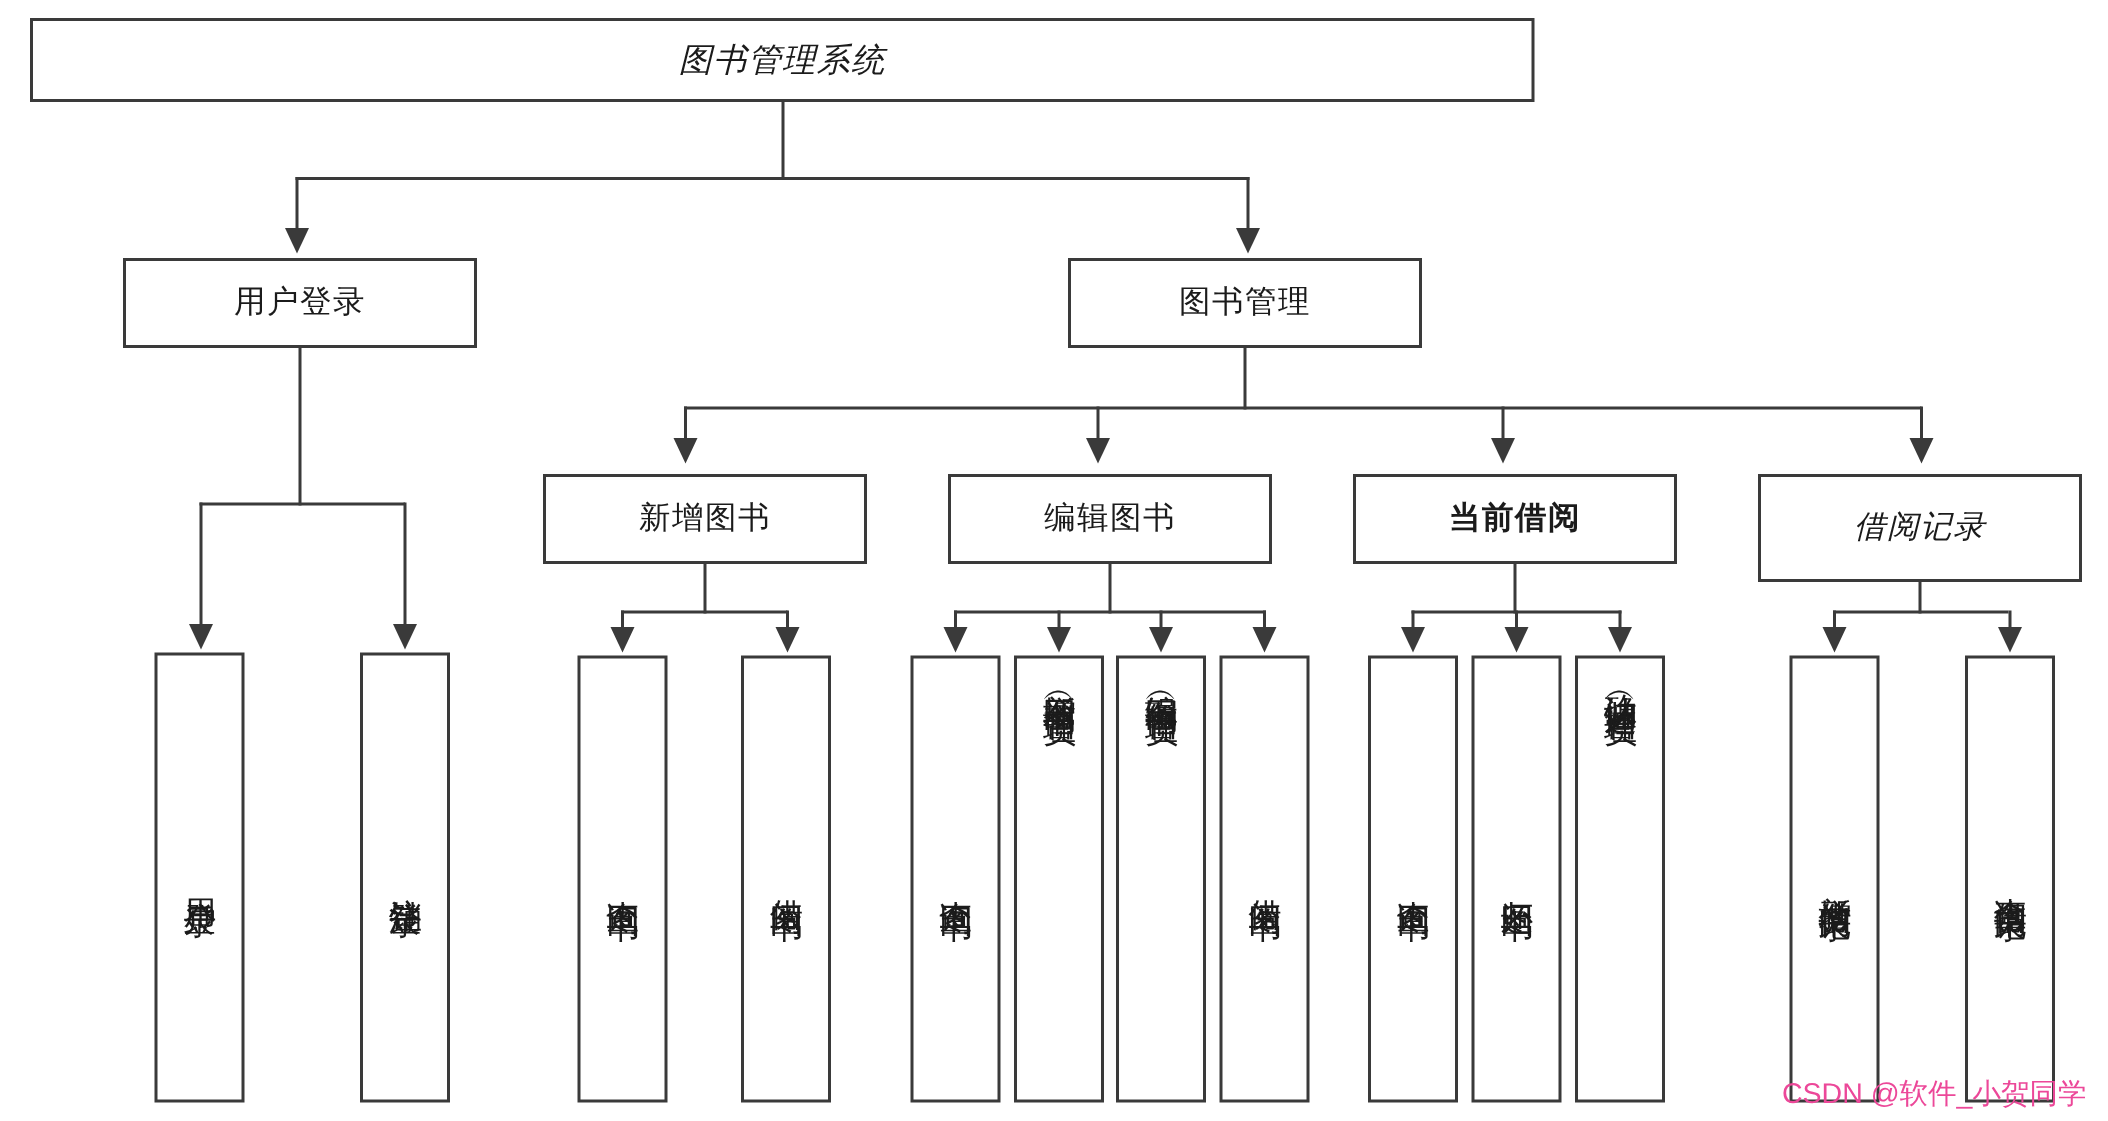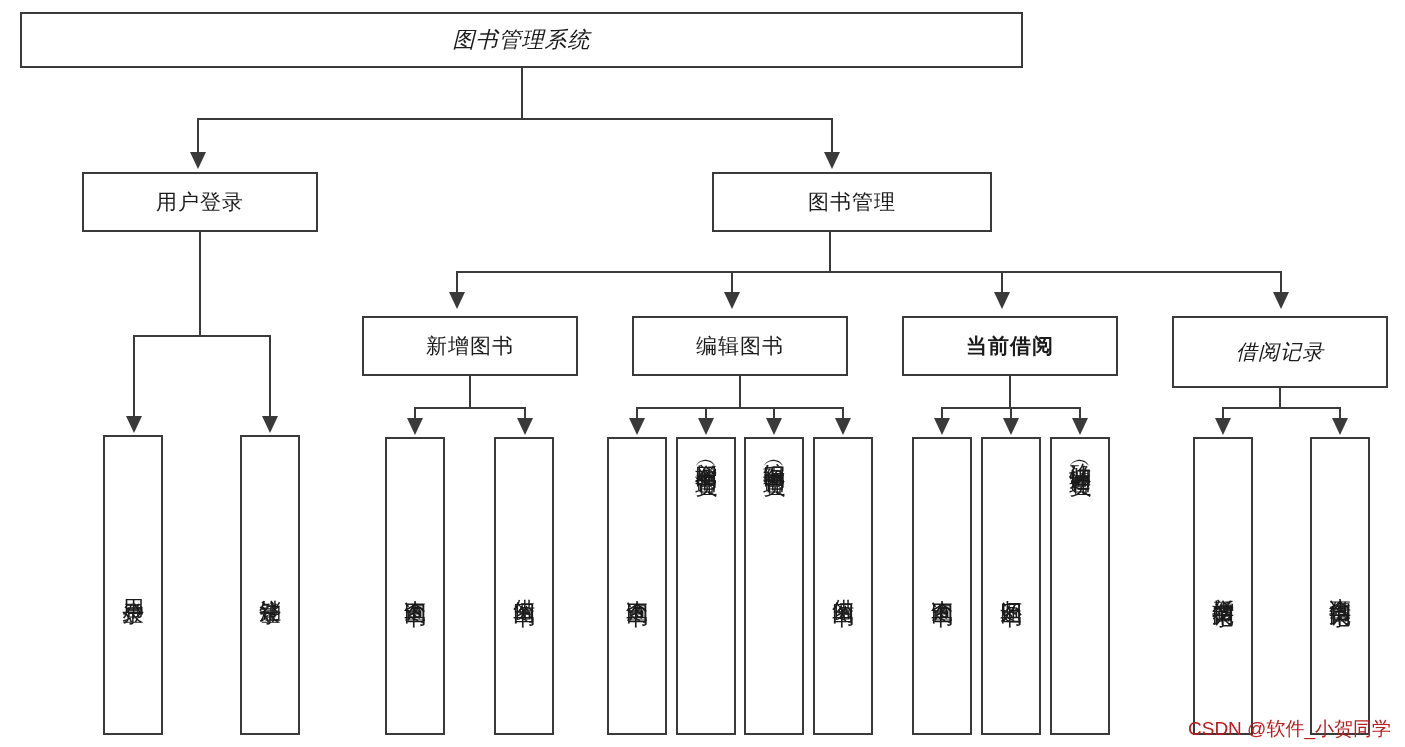--- a/index.html
+++ b/index.html
@@ -74,21 +74,21 @@
     border-left: 8px solid transparent;
     border-right: 8px solid transparent;
     border-top: 17px solid #3a3a3a;
     z-index: 2;
   }
   #watermark {
     position: absolute;
     left: 1188px;
     top: 716px;
     font-size: 19px;
-    color: #b91c1c;
+    color: #ec4899;
     white-space: nowrap;
     z-index: 6;
     font-family: "Liberation Sans", "DejaVu Sans", sans-serif;
   }
 </style>
 </head>
 <body>
 
 <div id="canvas">
 
@@ -152,21 +152,21 @@
   <div class="arrow" style="left:1332px; top:418px;"></div>
 
   <div class="node h root" style="left:20px; top:12px; width:1003px; height:56px;font-style:italic;">
     <span class="lbl">图书管理系统</span>
   </div>
 
   <div class="node h" style="left:82px; top:172px; width:236px; height:60px;">
     <span class="lbl">用户登录</span>
   </div>
 
-  <div class="node h" style="left:712px; top:172px; width:280px; height:60px;">
+  <div class="node h" style="left:712px; top:172px; width:236px; height:60px;">
     <span class="lbl">图书管理</span>
   </div>
 
   <div class="node h" style="left:362px; top:316px; width:216px; height:60px;">
     <span class="lbl">新增图书</span>
   </div>
 
   <div class="node h" style="left:632px; top:316px; width:216px; height:60px;">
     <span class="lbl">编辑图书</span>
   </div>

